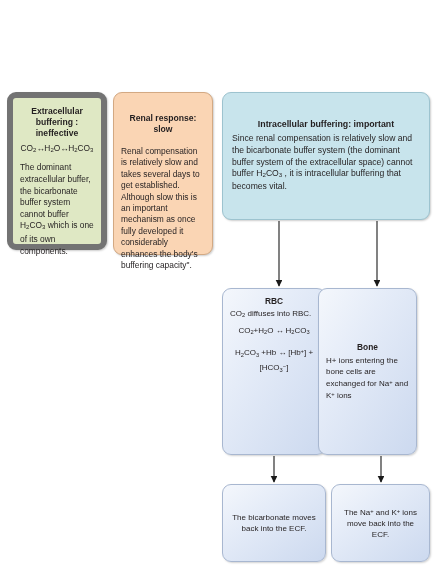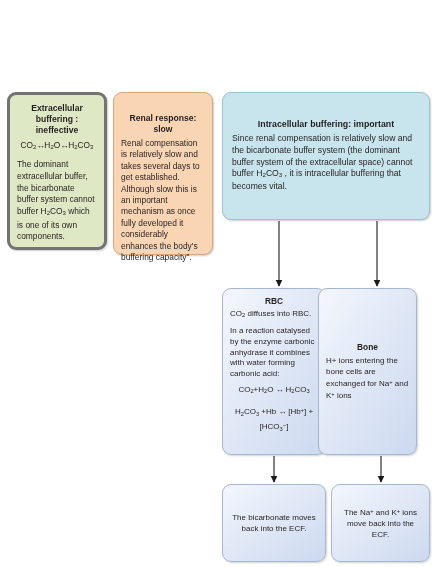--- a/index.html
+++ b/index.html
@@ -21,37 +21,37 @@
     left:5px;top:5px;width:424px;height:71px;
     background:#f7eeac;border:1px solid #c9c18f;
     box-shadow:1px 1px 2px rgba(0,0,0,.22);
   }
   #banner .inner{padding:4px 10px;align-items:center;justify-content:center;}
   #banner .t{font-size:12.4px;line-height:17px;text-align:center;}
 
   
   #green{
     left:7px;top:92px;width:100px;height:158px;
-    background:#dfe8c4;border:3px solid #737373;
+    background:#dfe8c4;border:6px solid #737373;
     box-shadow:1px 1px 2px rgba(0,0,0,.2);
   }
   #green .inner{padding:8px 7px;justify-content:flex-start;}
   #green .hd{font-size:8.6px;font-weight:bold;line-height:11px;text-align:center;margin-bottom:4px;}
   #green .eq{font-size:8.4px;line-height:11px;text-align:center;margin-bottom:6px;white-space:nowrap;}
   #green .bd{font-size:8.4px;line-height:11.6px;}
 
   
   #orange{
     left:113px;top:92px;width:100px;height:163px;
     background:#fad5b4;border:1px solid #d3a983;
     box-shadow:1px 1px 2px rgba(0,0,0,.2);
   }
   #orange .inner{padding:20px 7px;justify-content:flex-start;}
   #orange .hd{font-size:8.6px;font-weight:bold;line-height:11px;text-align:center;margin-bottom:3px;}
-  #orange .bd{font-size:8.4px;line-height:11.4px;}
+  #orange .bd{font-size:8.4px;line-height:11.4px;margin-top:8px;}
 
   
   #blue{
     left:222px;top:92px;width:208px;height:128px;
     background:#c8e4ec;border:1px solid #9dc3cf;
     box-shadow:1px 1px 2px rgba(0,0,0,.2);
   }
   #blue .inner{padding:8px 9px;justify-content:center;border-radius:17px;}
   #blue .hd{font-size:8.8px;font-weight:bold;text-align:center;margin-bottom:4px;}
   #blue .bd{font-size:8.6px;line-height:11.6px;}
@@ -124,21 +124,20 @@
     <div class="inner">
       <div class="hd">Intracellular buffering: important</div>
       <div class="bd">Since renal compensation is relatively slow and the bicarbonate buffer system (the dominant buffer system of the extracellular space) cannot buffer H<sub>2</sub>CO<sub>3</sub> , it is intracellular buffering that becomes vital.</div>
     </div>
   </div>
 
   <div class="box grad" id="rbc">
     <div class="inner">
       <div class="hd">RBC</div>
       <div class="bd">CO<sub>2</sub> diffuses into RBC.</div>
-      <div class="bd sp">In a reaction catalysed by the enzyme carbonic anhydrase it combines with water forming carbonic acid:</div>
       <div class="eq">CO<sub>2</sub>+H<sub>2</sub>O <span class="ar">↔</span> H<sub>2</sub>CO<sub>3</sub></div>
       <div class="eq">H<sub>2</sub>CO<sub>3</sub> +Hb <span class="ar">↔</span> [Hb<sup>+</sup>] +<br>[HCO<sub>3</sub><sup>−</sup>]</div>
     </div>
   </div>
 
   <div class="box grad" id="bone">
     <div class="inner">
       <div class="hd">Bone</div>
       <div class="bd">H+ ions entering the bone cells are exchanged for Na<sup>+</sup> and K<sup>+</sup> ions</div>
     </div>

